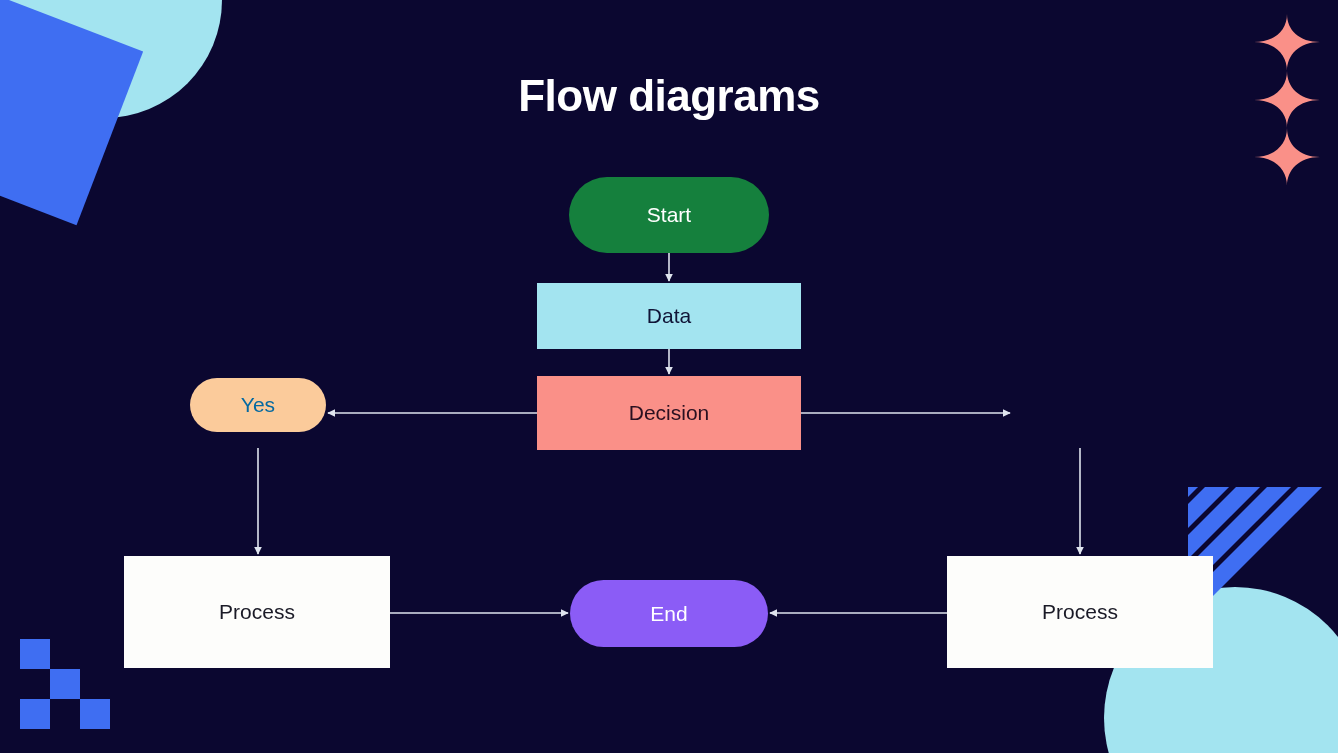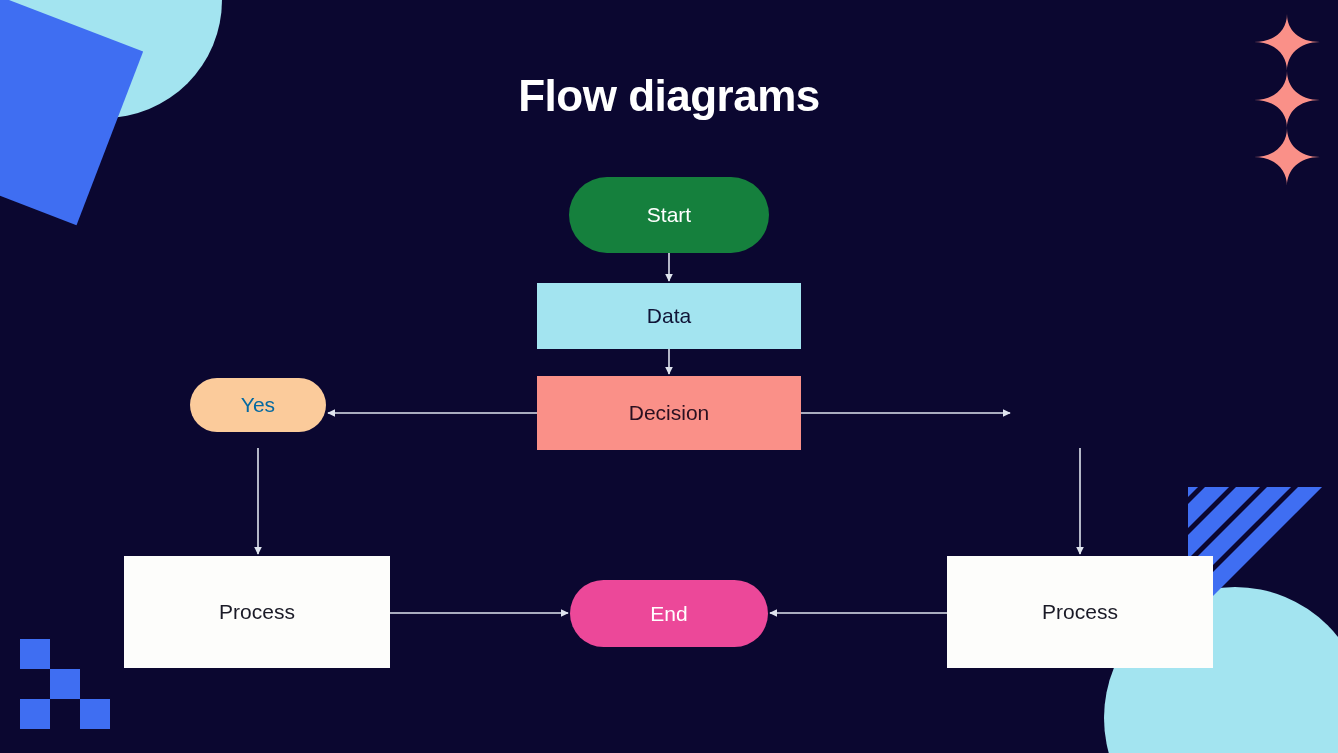--- a/index.html
+++ b/index.html
@@ -116,21 +116,21 @@
   .node.pill { border-radius: 999px; }
   .node.rect { border-radius: 0; }
 
   #node-start    { left: 569px; top: 177px;  width: 200px; height: 76px;  background:#15803d; color:#ffffff; }
   #node-data     { left: 537px; top: 283px;  width: 264px; height: 66px;  background:#a3e4f0; color:#101436; }
   #node-decision { left: 537px; top: 376px;  width: 264px; height: 74px;  background:#fa9088; color:#2a1020; }
   #node-yes      { left: 190px; top: 378px;  width: 136px; height: 54px;  background:#fbcb9b; color:#0369a1; }
   #node-no       { left: 1012px; top: 378px; width: 136px; height: 70px;  background:#fbcb9b; color:#2a1020; }
   #node-process-left  { left: 124px; top: 556px; width: 266px; height: 112px; background:#fdfdfb; color:#1a1a26; }
   #node-process-right { left: 947px; top: 556px; width: 266px; height: 112px; background:#fdfdfb; color:#1a1a26; }
-  #node-end      { left: 570px; top: 580px;  width: 198px; height: 67px;  background:#ec4899; color:#ffffff; }
+  #node-end      { left: 570px; top: 580px;  width: 198px; height: 67px;  background:#8b5cf6; color:#ffffff; }
 </style>
 </head>
 <body>
 
 <div id="slide">
 
   <div class="deco" id="deco-tl-circle"></div>
   <div class="deco" id="deco-tl-square"></div>
 
   <div class="deco" id="deco-tr-stars">

